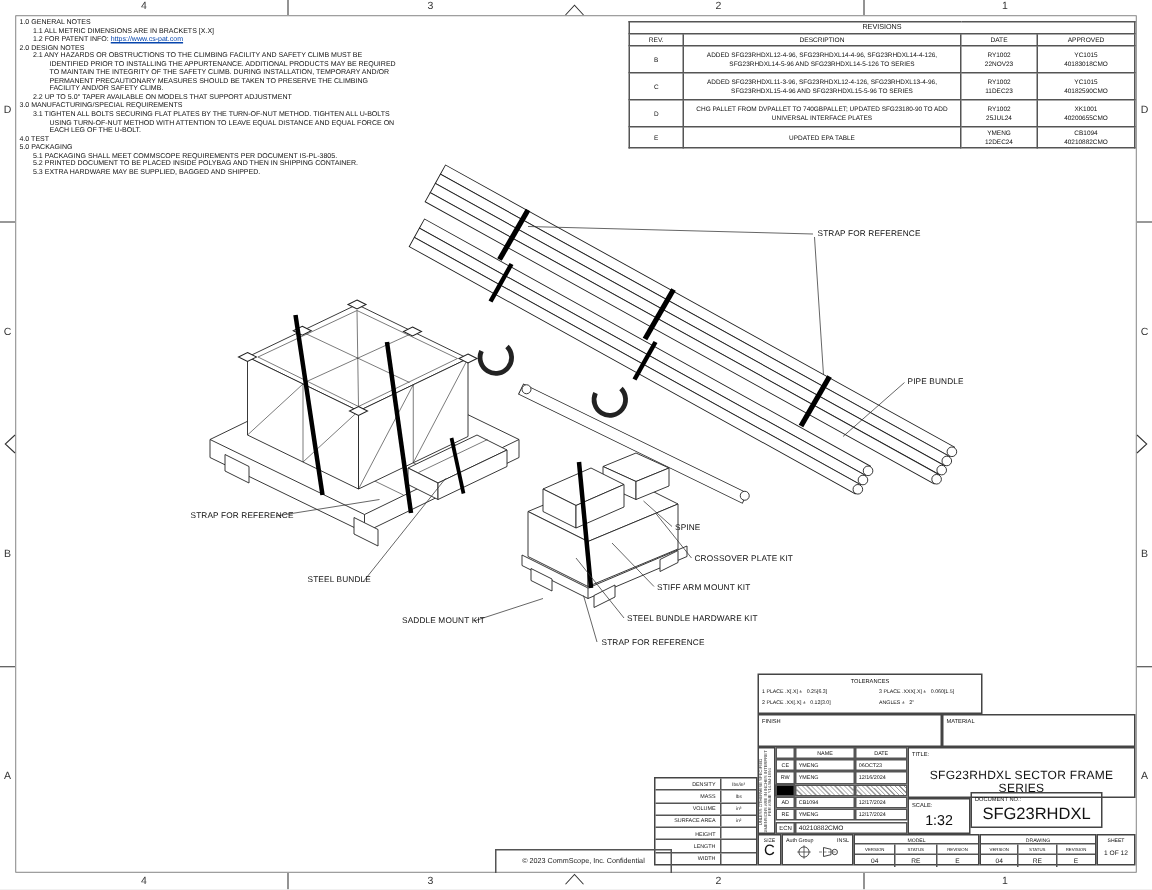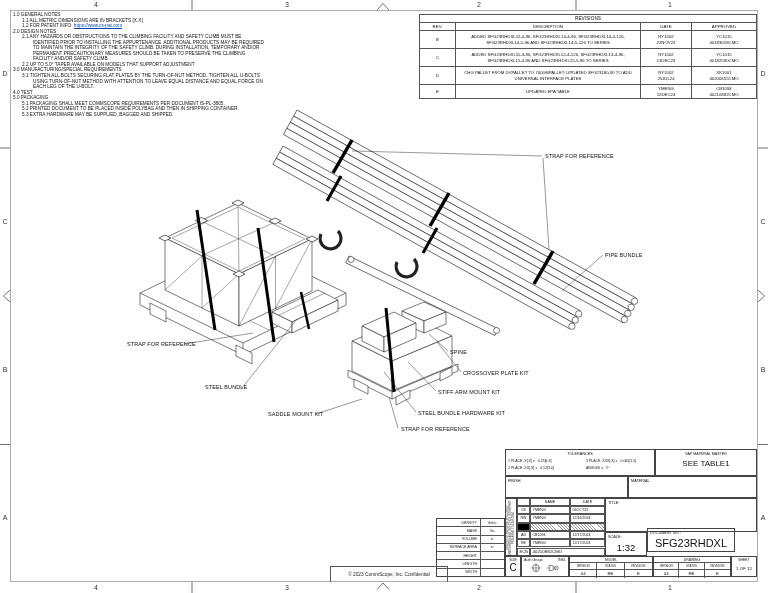--- a/index.html
+++ b/index.html
@@ -345,24 +345,20 @@
             <span>2 PLACE .XX[.X] ±</span>
             <span>0.12[3.0]</span>
           </div>
         <div class="pair">
             <span>ANGLES        ±</span>
             <span>2°</span>
           </div>
       </div>
     </div>
 
-    <div class="tbc sap">
-      <div class="sl">SAP MATERIAL MASTER</div>
-      <div class="sv">SEE TABLE1</div>
-    </div>
 
     <div class="tbc finish">
       <div class="cellcap">FINISH</div>
     </div>
     <div class="tbc material">
       <div class="cellcap">MATERIAL</div>
     </div>
 
     <div class="tbc vert">
       <div>UNLESS OTHERWISE SPECIFIED DIMENSIONS ARE IN INCHES INTERPRET PER ASME Y14.5M-1994</div>
@@ -392,20 +388,21 @@
       <div class="sg c" style="left:0;top:41.2px;width:13px;height:8.3px;">RE</div>
       <div class="sg l" style="left:13px;top:41.2px;width:40px;height:8.3px;">YMENG</div>
       <div class="sg l" style="left:53px;top:41.2px;width:35px;height:8.3px;">12/17/2024</div>
 
       <div class="sg l" style="left:0;top:49.5px;width:13px;height:8.5px;font-size:4px;">ECN</div>
       <div class="sg l" style="left:13px;top:49.5px;width:75px;height:8.5px;font-size:4.4px;">40210882CMO</div>
     </div>
 
     <div class="tbc titlec">
       <div class="cellcap">TITLE:</div>
+      <div class="big">SFG23RHDXL SECTOR FRAME SERIES</div>
     </div>
     <div class="tbc scalec">
       <div class="cellcap">SCALE:</div>
       <div class="big">1:32</div>
     </div>
     <div class="tbc docc">
       <div class="cellcap">DOCUMENT NO.:</div>
       <div class="big">SFG23RHDXL</div>
     </div>
 

